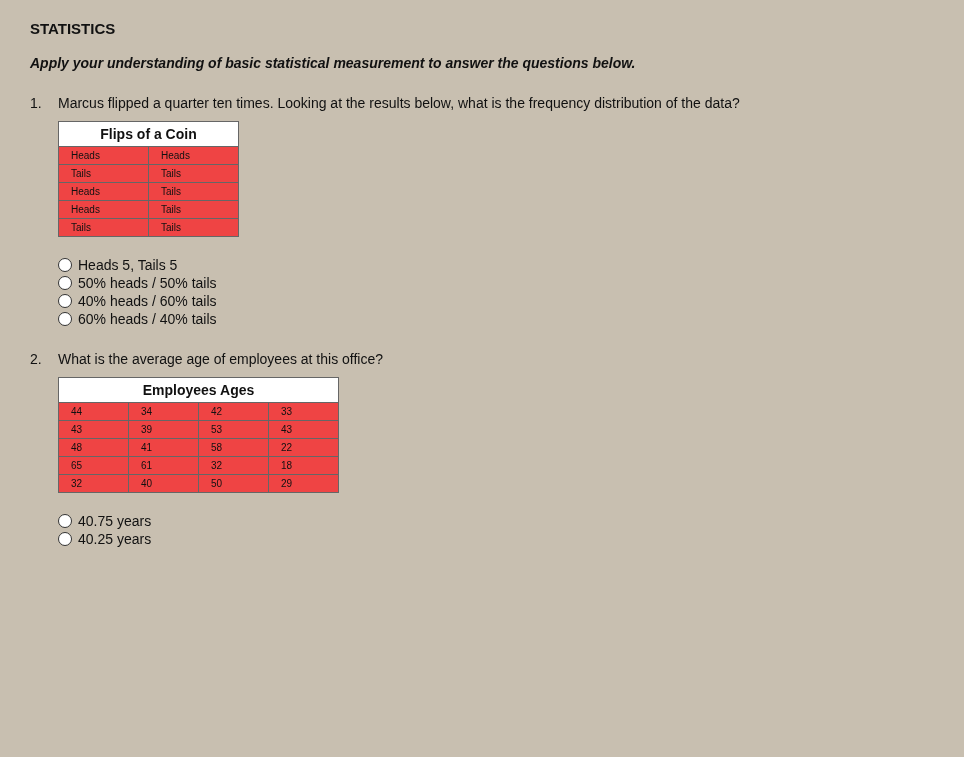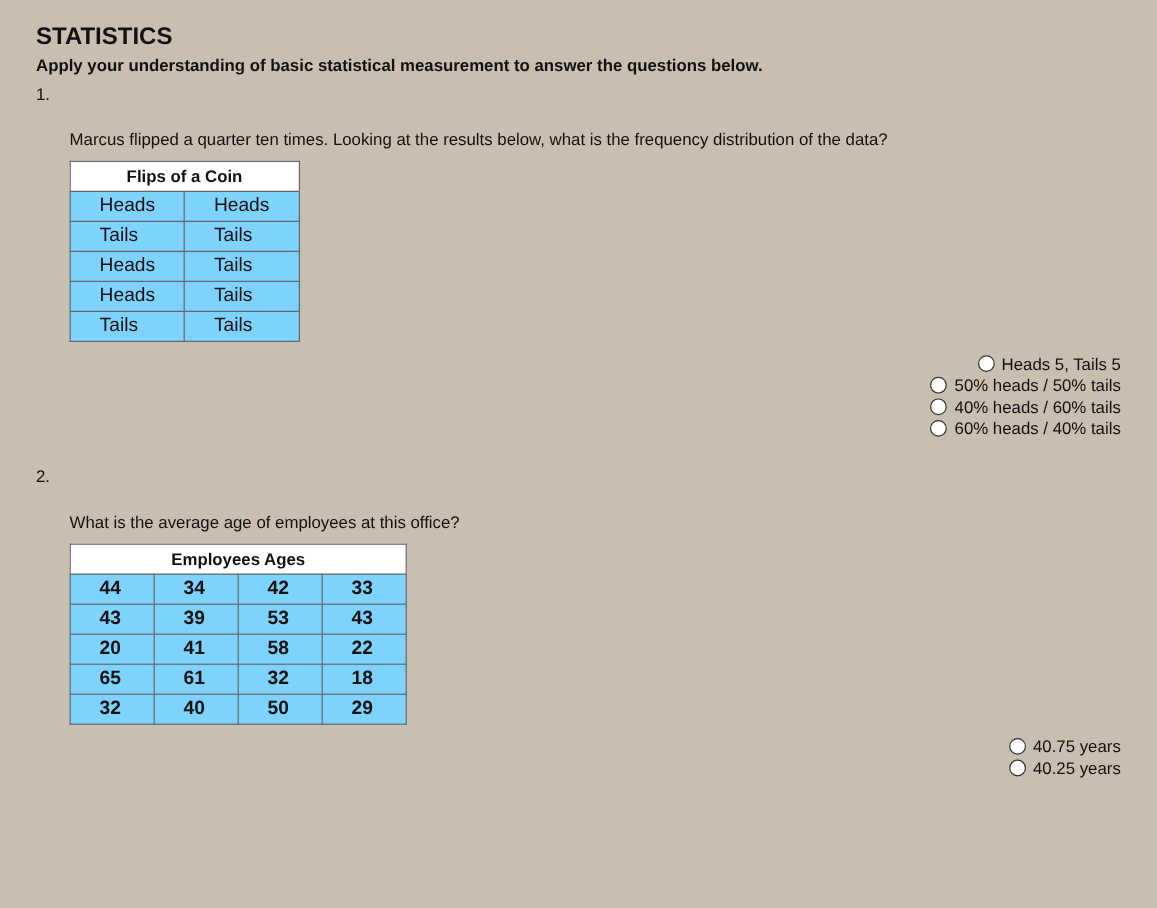--- a/index.html
+++ b/index.html
@@ -5,91 +5,89 @@
     * { box-sizing: border-box; margin: 0; padding: 0; }
     body {
       background: #c8bfb0;
       font-family: Arial, sans-serif;
       font-size: 14px;
       color: #111;
       padding: 20px 30px;
     }
     .page-title {
       font-weight: bold;
-      font-size: 20px;
-      margin-bottom: 3px;
+      font-size: 15px;
+      margin-bottom: 18px;
     }
     .page-subtitle {
+      font-style: italic;
       font-weight: bold;
       font-size: 14px;
-      margin-bottom: 8px;
+      margin-bottom: 24px;
     }
     .question-block {
       margin-bottom: 24px;
     }
     .question-row {
       display: flex;
       gap: 8px;
       margin-bottom: 10px;
       align-items: flex-start;
     }
     .question-num {
       font-size: 14px;
       min-width: 20px;
     }
     .question-text {
       font-size: 14px;
-      margin-top: 38px;
     }
     table {
       border-collapse: collapse;
       margin-left: 28px;
-      margin-bottom: 10px;
-      background: #7dd3fc;
+      margin-bottom: 20px;
+      background: #ef4444;
     }
     table caption {
       text-align: center;
       font-weight: bold;
       font-size: 14px;
       padding: 4px;
       background: #fff;
       border: 1px solid #666;
       border-bottom: none;
     }
     table td {
       border: 1px solid #666;
-      padding: 3px 24px;
-      font-size: 16px;
+      padding: 3px 12px;
+      font-size: 10px;
       min-width: 90px;
     }
     .options-block {
       margin-left: 28px;
       display: flex;
       flex-direction: column;
       gap: 2px;
-      align-items: flex-end;
     }
     .option-item {
       display: flex;
       align-items: center;
       gap: 6px;
       font-size: 14px;
     }
     .radio-circle {
       width: 14px;
       height: 14px;
       border-radius: 50%;
       border: 1.5px solid #333;
       background: #fff;
       display: inline-block;
       flex-shrink: 0;
     }
     .q2-table td {
       min-width: 70px;
-      font-weight: bold;
     }
   </style>
 </head>
 <body>
 
 <div class="page-title">STATISTICS</div>
 <div class="page-subtitle">Apply your understanding of basic statistical measurement to answer the questions below.</div>
 
 <div class="question-block">
   <div class="question-row">
@@ -158,21 +156,21 @@
           <td>42</td>
           <td>33</td>
         </tr>
         <tr>
           <td>43</td>
           <td>39</td>
           <td>53</td>
           <td>43</td>
         </tr>
         <tr>
-          <td>20</td>
+          <td>48</td>
           <td>41</td>
           <td>58</td>
           <td>22</td>
         </tr>
         <tr>
           <td>65</td>
           <td>61</td>
           <td>32</td>
           <td>18</td>
         </tr>

